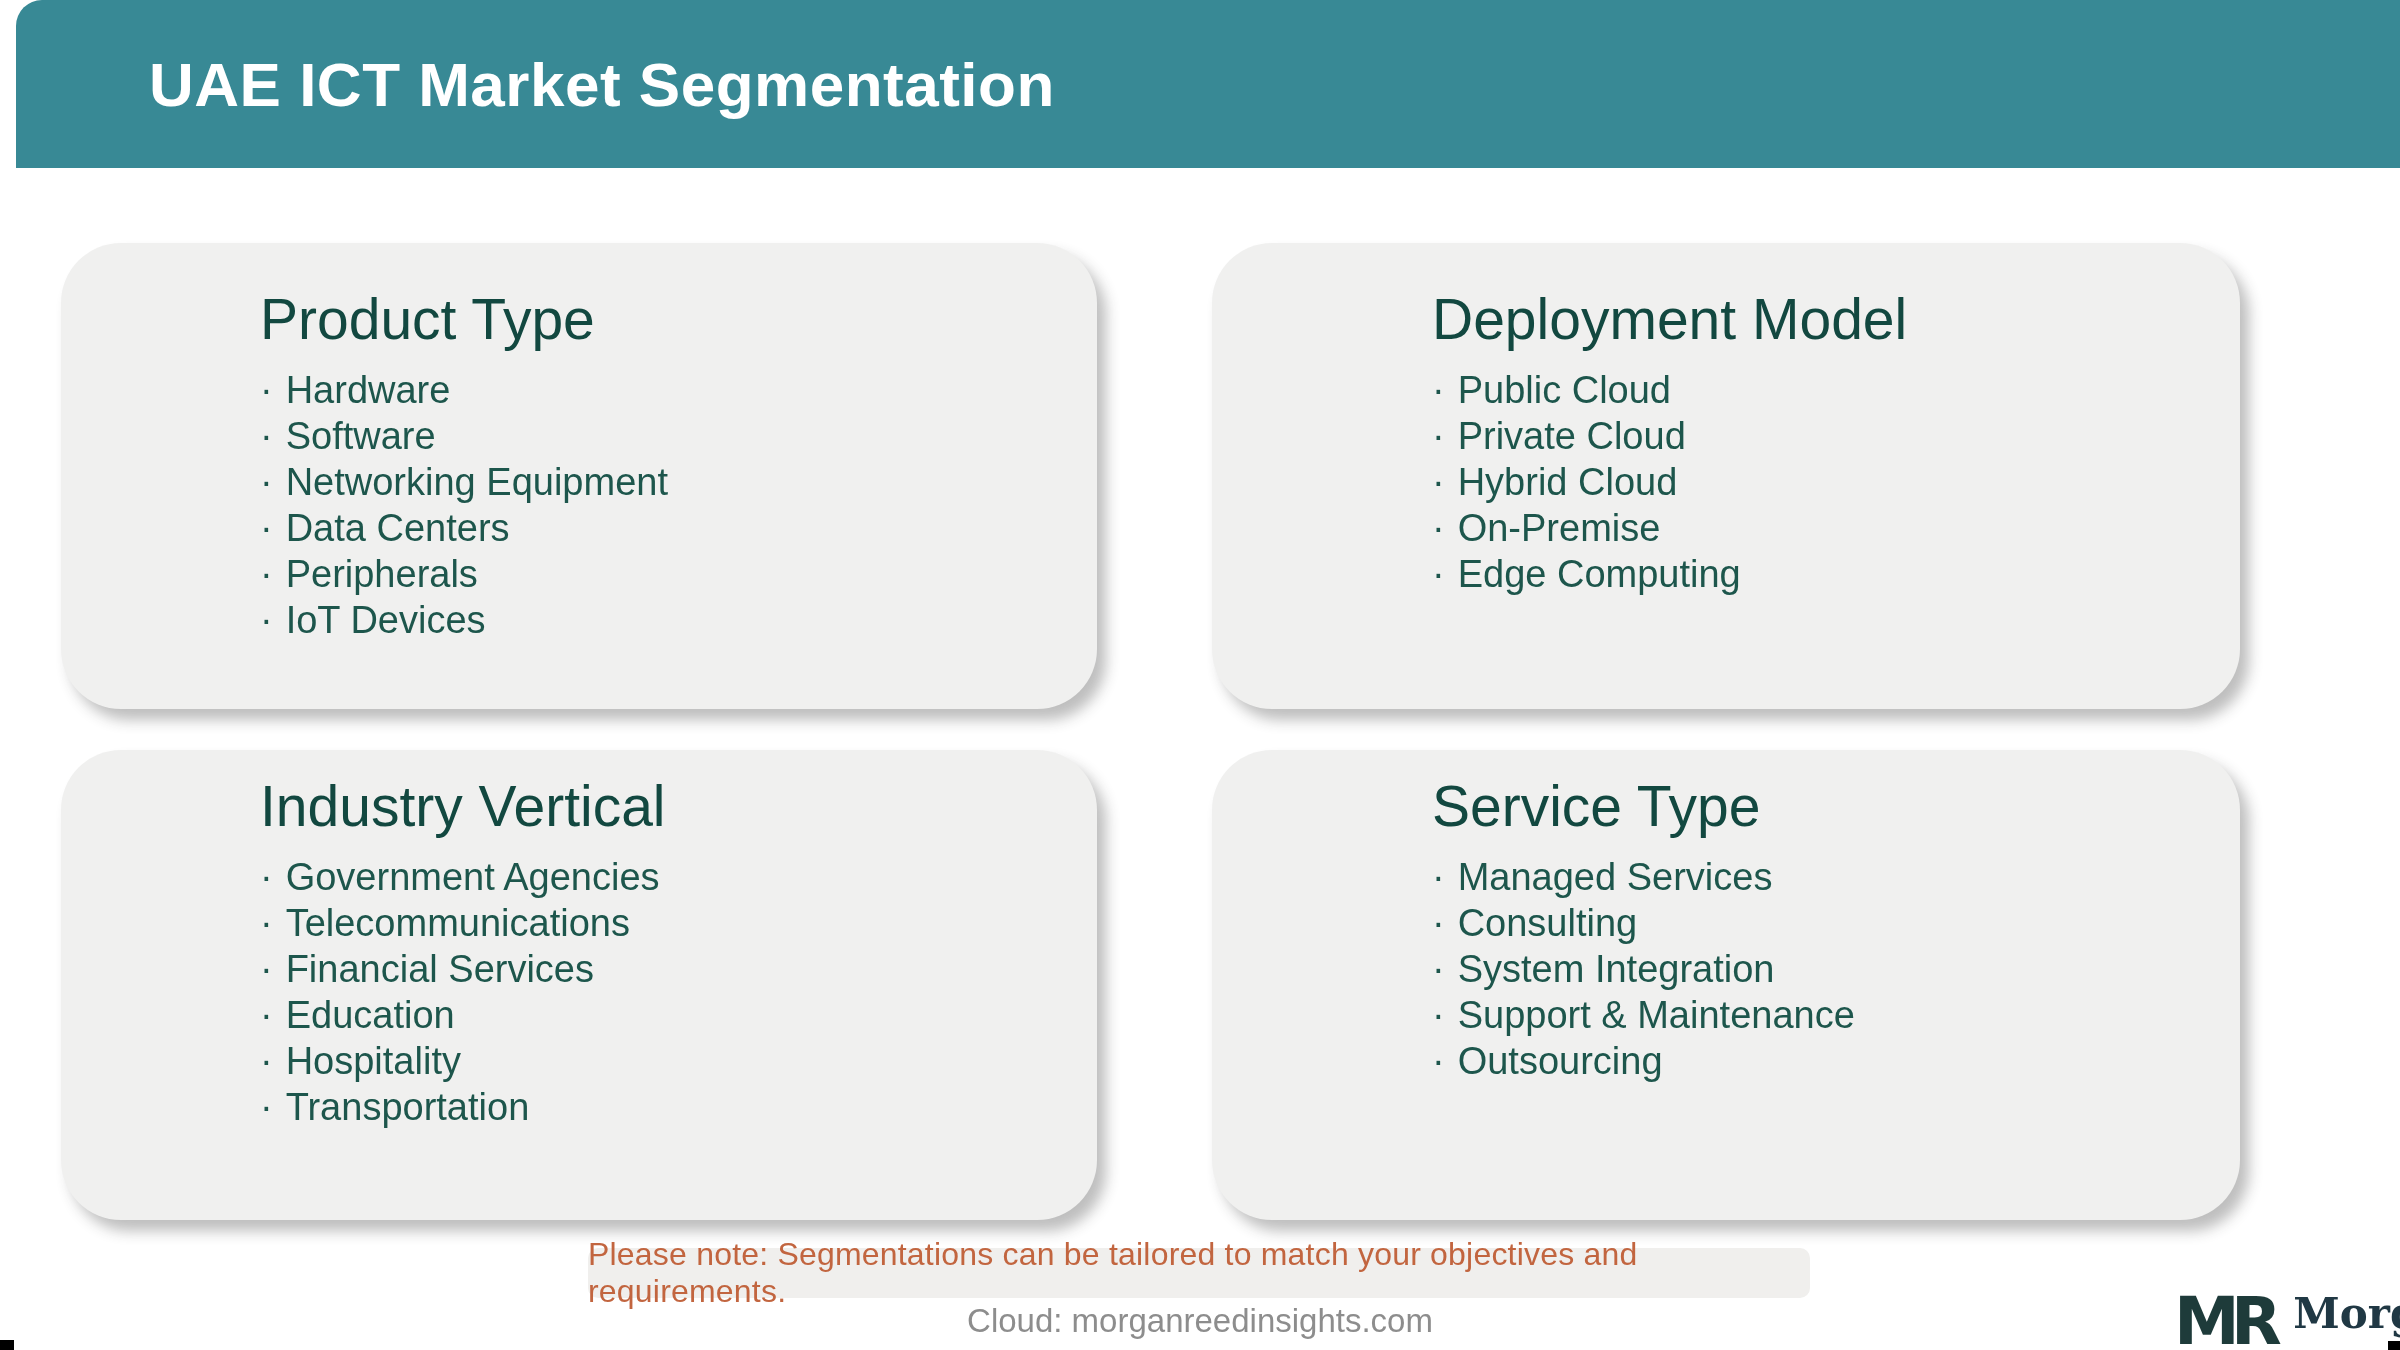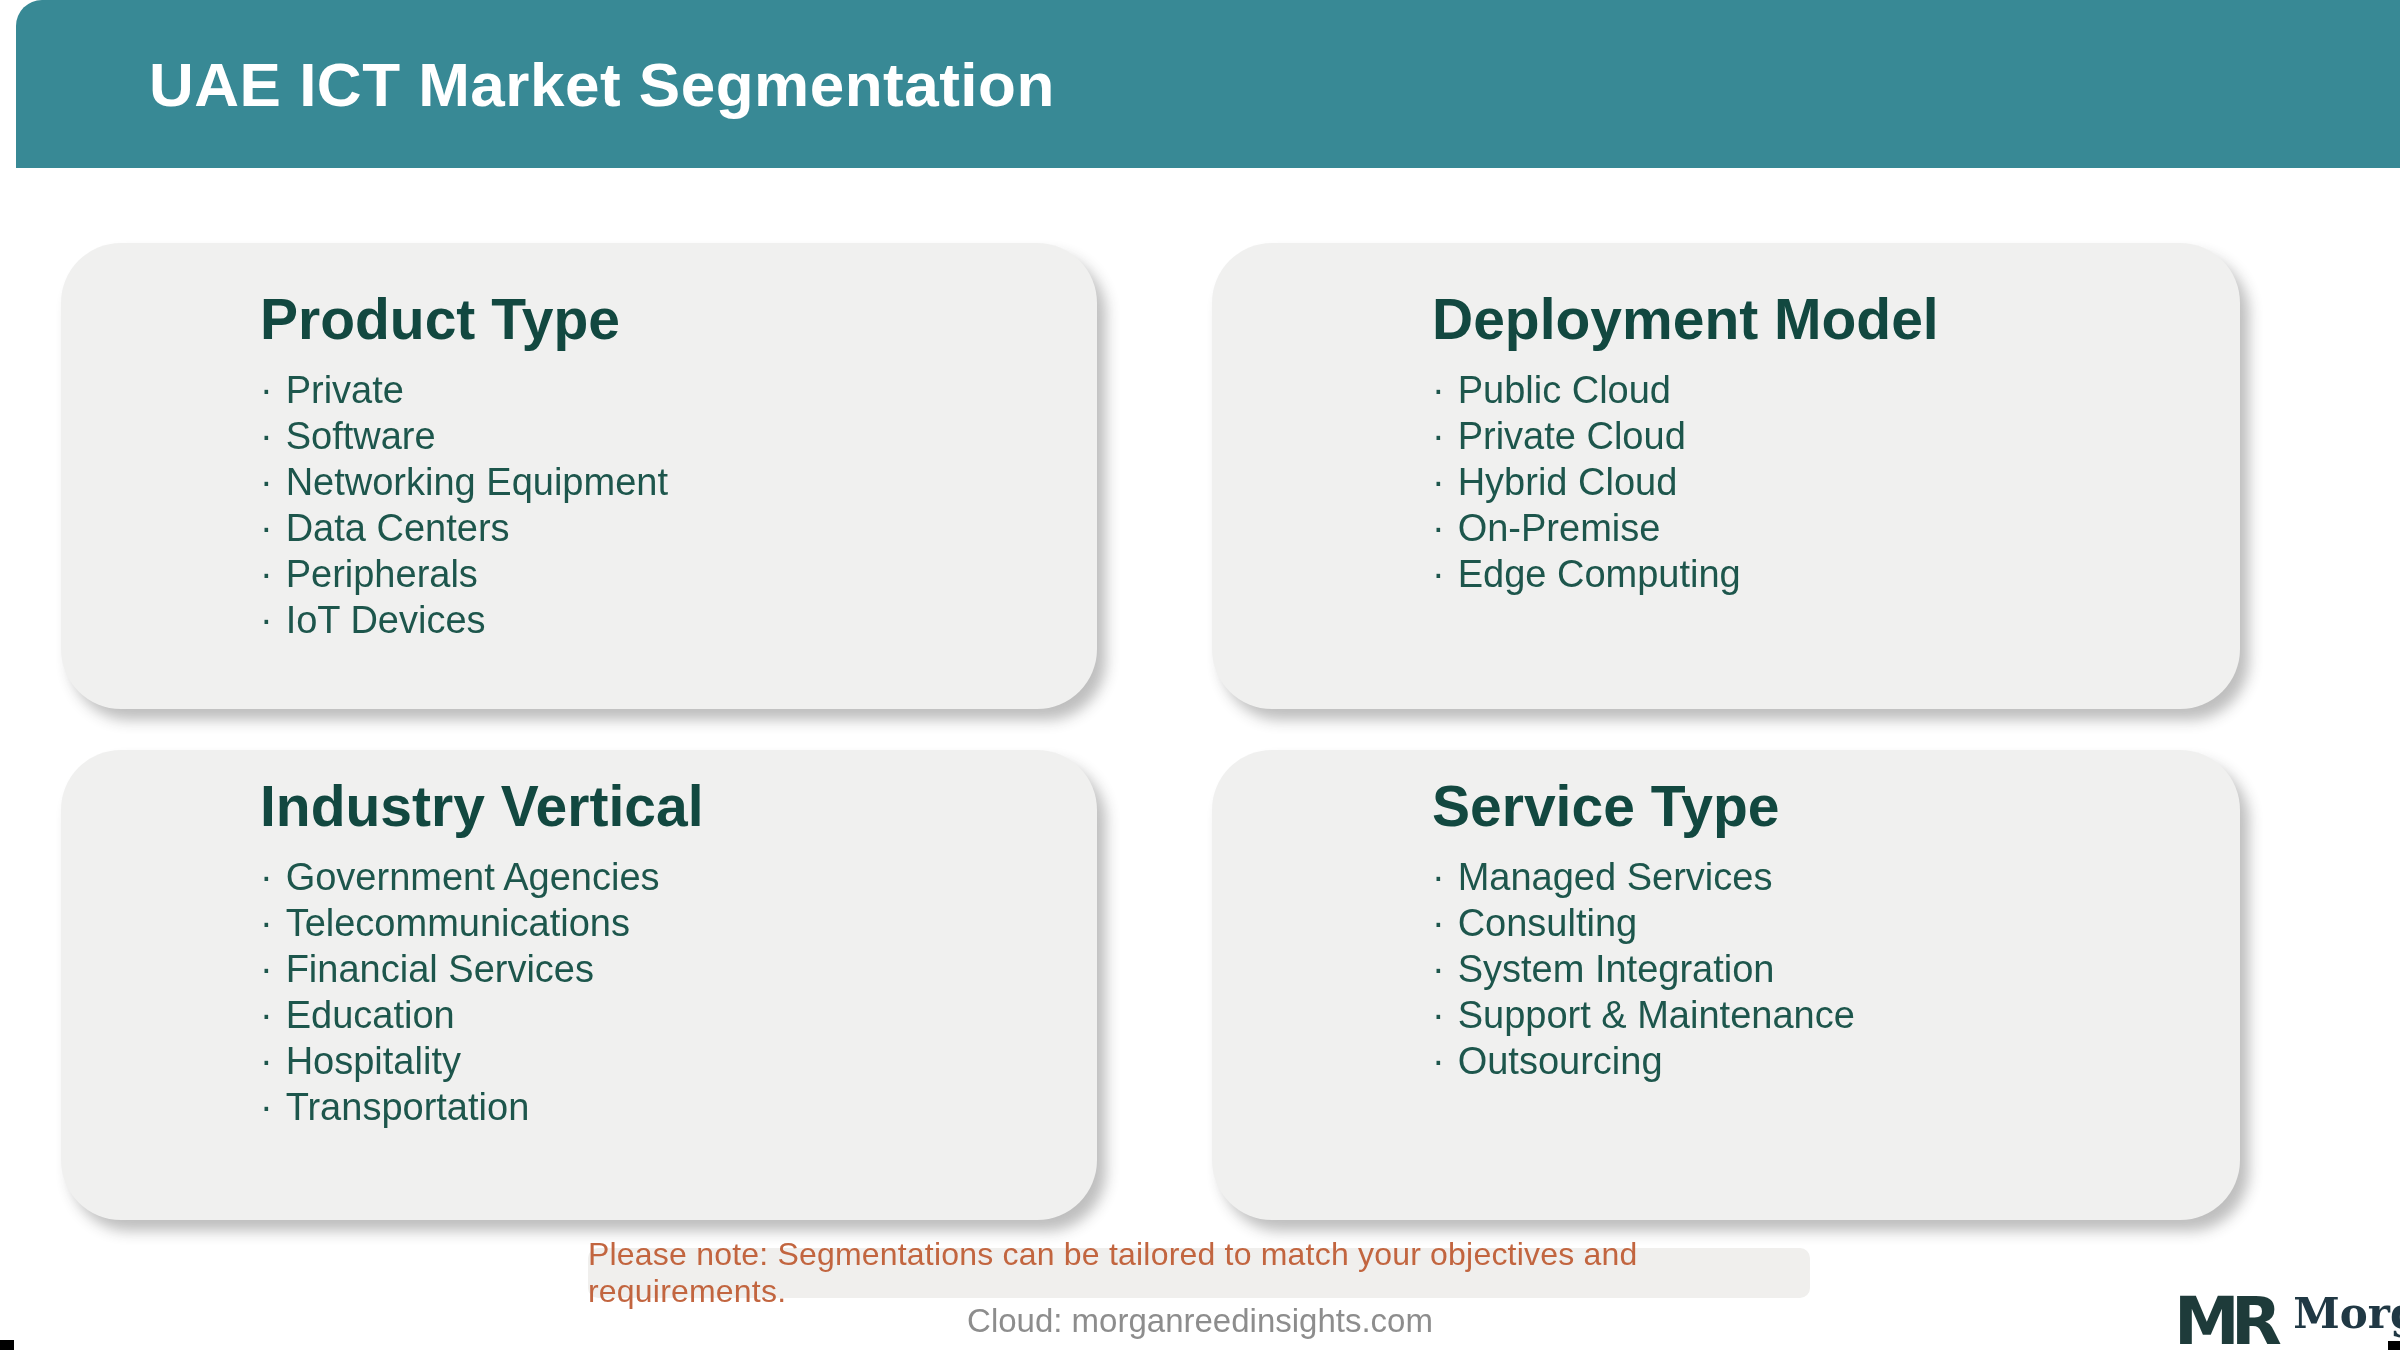--- a/index.html
+++ b/index.html
@@ -48,21 +48,21 @@
     padding-top:44px;
   }
   .card1{left:61px;top:243px;width:1036px;height:466px;padding-left:199px;}
   .card2{left:1212px;top:243px;width:1028px;height:466px;padding-left:220px;}
   .card3{left:61px;top:750px;width:1036px;height:470px;padding-left:199px;}
   .card4{left:1212px;top:750px;width:1028px;height:470px;padding-left:220px;}
   .card3,.card4{padding-top:24px;}
 
   .card-title{
     color:var(--card-title);
-    font-size:57px;font-weight:700;
+    font-size:57px;font-weight:400;
     letter-spacing:0;
     line-height:1.15;
   }
   .items{margin-top:14px;}
   .item{
     display:flex;align-items:baseline;
     color:var(--item-text);
     font-size:38px;line-height:46px;font-weight:400;
   }
   .bullet{
@@ -123,21 +123,21 @@
   <header class="header">
     <h1>UAE ICT Market Segmentation</h1>
   </header>
 
   <section class="card card1">
     <h2 class="card-title">Product Type</h2>
     <div class="items">
 
         <div class="item">
           <span class="bullet">·</span>
-          <span class="item-text">Private</span>
+          <span class="item-text">Hardware</span>
         </div>
 
         <div class="item">
           <span class="bullet">·</span>
           <span class="item-text">Software</span>
         </div>
 
         <div class="item">
           <span class="bullet">·</span>
           <span class="item-text">Networking Equipment</span>

